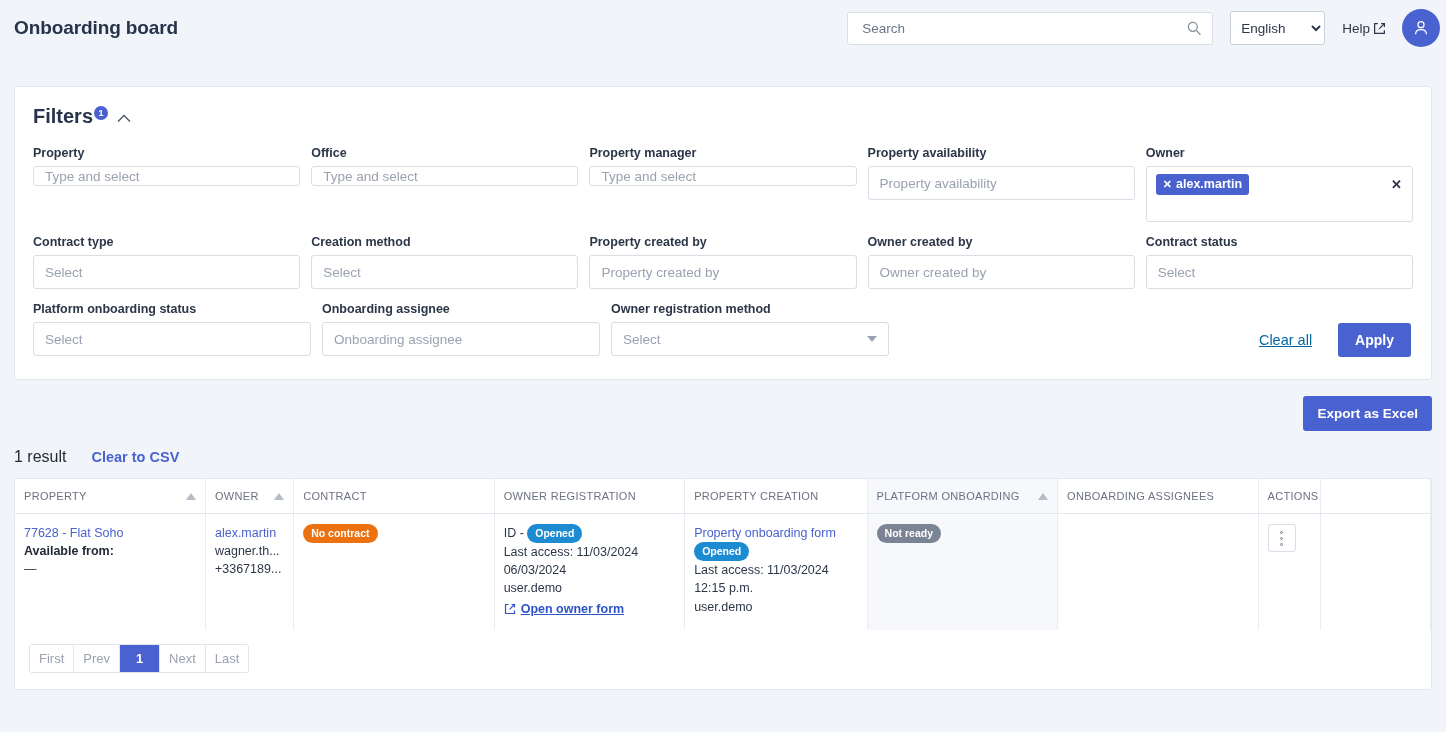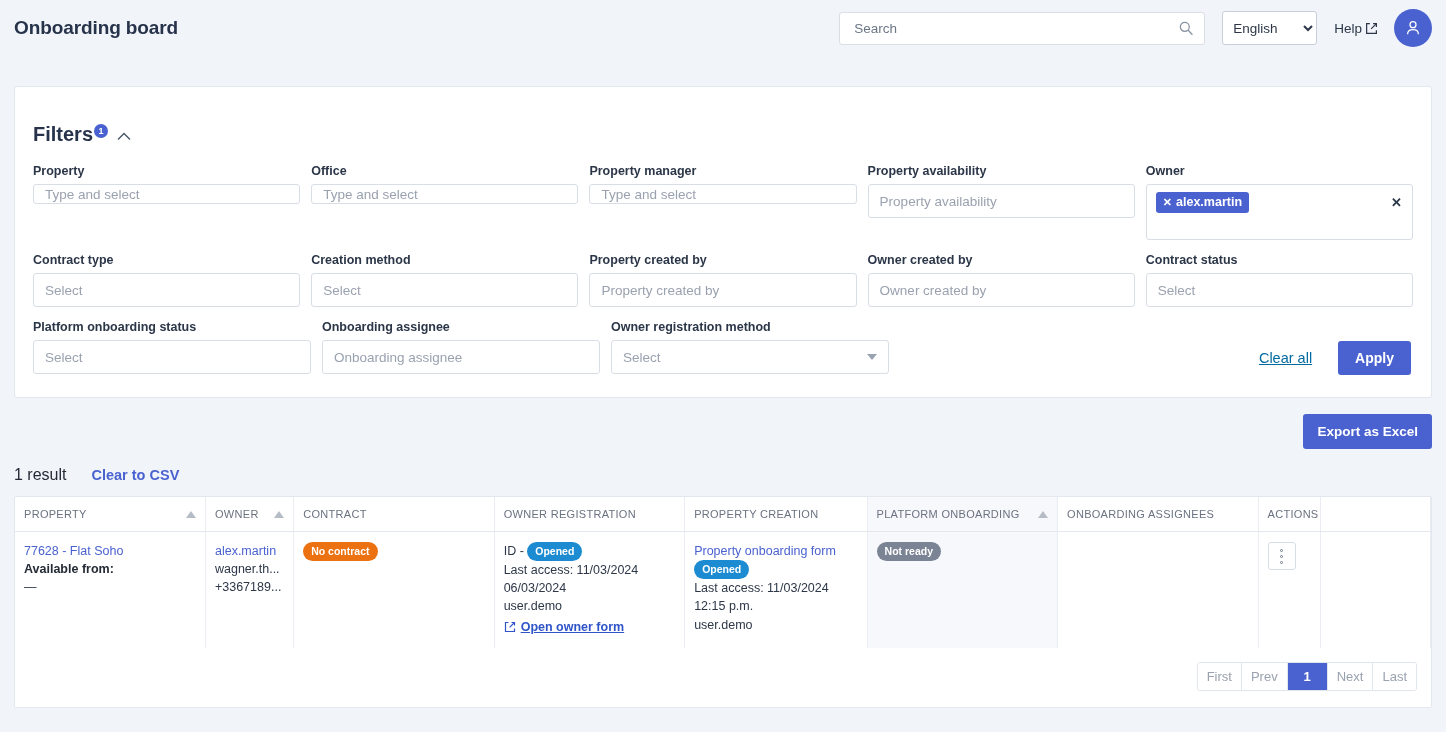--- a/index.html
+++ b/index.html
@@ -10,21 +10,21 @@
     font-family: "Liberation Sans", sans-serif;
     color: #2d3748;
     overflow: hidden;
   }
 
   
   .topbar {
     height: 56px;
     display: flex;
     align-items: center;
-    padding: 0 14px 0 14px;
+    padding: 0 6px 0 14px;
     background: #f1f4f9;
     justify-content: space-between;
   }
   .app-title {
     font-size: 19px;
     font-weight: bold;
     color: #27334a;
     letter-spacing: -0.1px;
   }
   .topbar-right {
@@ -92,21 +92,21 @@
     justify-content: center;
     cursor: pointer;
   }
 
   
   .filters-card {
     margin: 30px 14px 0 14px;
     background: #ffffff;
     border-radius: 3px;
     border: 1px solid #e3e7ee;
-    padding: 36px 18px 22px 18px;
+    padding: 18px 18px 22px 18px;
   }
   .filters-head {
     display: flex;
     align-items: flex-start;
     gap: 0;
     margin-bottom: 18px;
     cursor: pointer;
     width: fit-content;
   }
   .filters-title {
@@ -363,21 +363,20 @@
   }
   .kebab-dot {
     width: 3px; height: 3px;
     border-radius: 50%;
     border: 1px solid #707a8a;
   }
 
   
   .pager-row {
     display: flex;
-    justify-content: flex-end;
     padding: 14px 14px 16px 14px;
     background: #fff;
   }
   .pager {
     display: flex;
     border: 1px solid #e1e5ec;
     border-radius: 3px;
     overflow: hidden;
   }
   .pager-btn {

